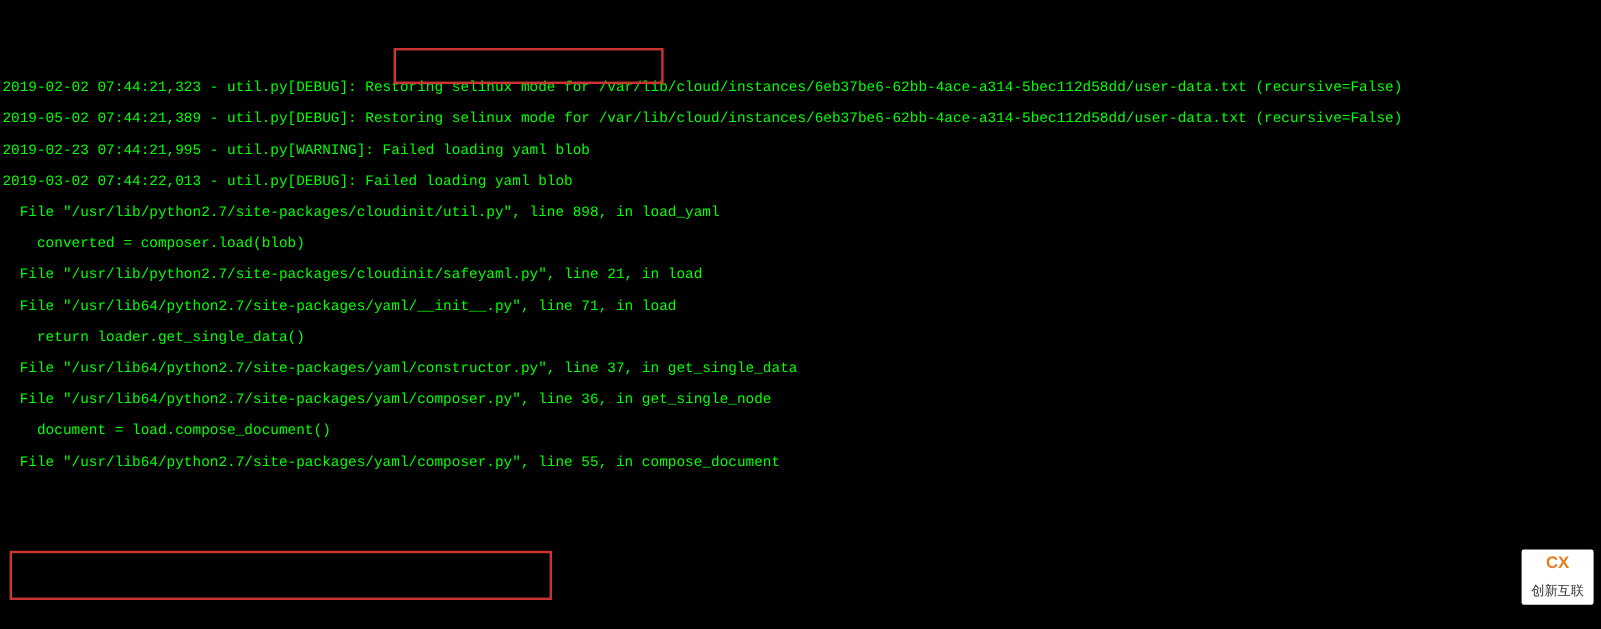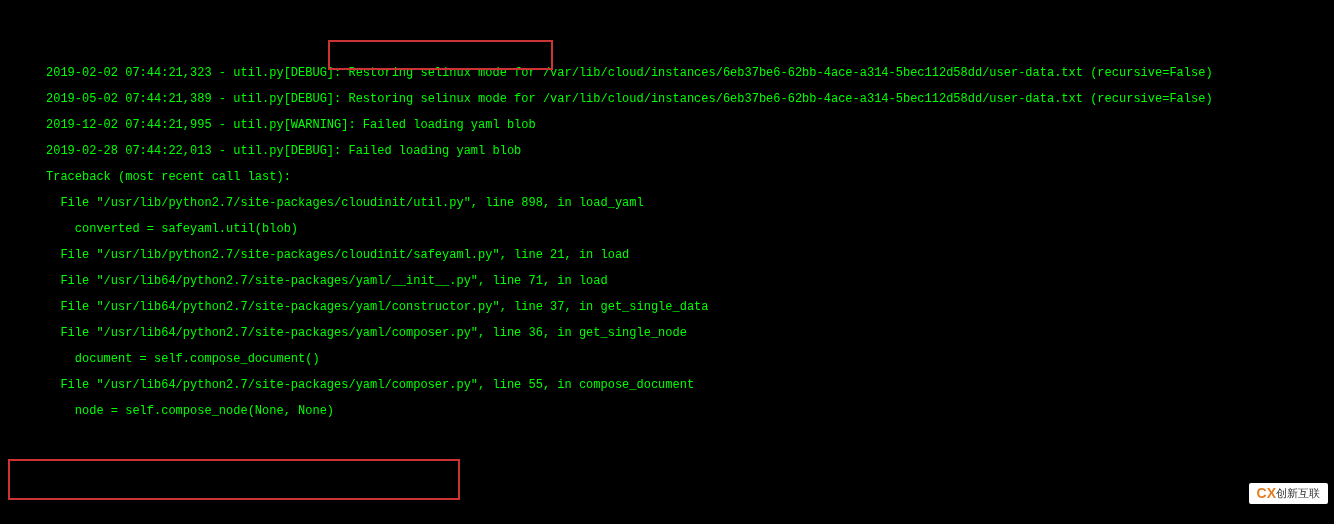--- a/index.html
+++ b/index.html
@@ -9,21 +9,21 @@
       font-size: 12px;
       line-height: 13px;
       color: #00ff00;
       padding: 2px;
       white-space: pre;
       overflow: hidden;
       width: 1334px;
       height: 524px;
       position: relative;
     }
-    .line { display: block; margin-left: 44px; }
+    .line { display: block; }
     .highlight-box-1 {
       position: absolute;
       border: 2px solid #cc3333;
       left: 328px;
       top: 40px;
       width: 225px;
       height: 30px;
       pointer-events: none;
     }
     .highlight-box-2 {
@@ -37,51 +37,51 @@
     }
     .watermark {
       position: absolute;
       right: 6px;
       bottom: 20px;
       background: #fff;
       padding: 4px 8px;
       border-radius: 2px;
       display: flex;
       align-items: center;
-      gap: 0;
+      gap: 12px;
       font-family: Arial, sans-serif;
       color: #333;
       font-size: 11px;
+      flex-direction: column;
     }
     .watermark .logo {
       color: #e67e22;
       font-weight: bold;
       font-size: 14px;
     }
   </style>
 </head>
 <body>
 
 
 
 <div>
 <span class="line">2019-02-02 07:44:21,323 - util.py[DEBUG]: Restoring selinux mode for /var/lib/cloud/instances/6eb37be6-62bb-4ace-a314-5bec112d58dd/user-data.txt (recursive=False)</span>
 <span class="line">2019-05-02 07:44:21,389 - util.py[DEBUG]: Restoring selinux mode for /var/lib/cloud/instances/6eb37be6-62bb-4ace-a314-5bec112d58dd/user-data.txt (recursive=False)</span>
-<span class="line">2019-12-02 07:44:21,995 - util.py[WARNING]: Failed loading yaml blob</span>
-<span class="line">2019-02-28 07:44:22,013 - util.py[DEBUG]: Failed loading yaml blob</span>
-<span class="line">Traceback (most recent call last):</span>
+<span class="line">2019-02-23 07:44:21,995 - util.py[WARNING]: Failed loading yaml blob</span>
+<span class="line">2019-03-02 07:44:22,013 - util.py[DEBUG]: Failed loading yaml blob</span>
 <span class="line">  File "/usr/lib/python2.7/site-packages/cloudinit/util.py", line 898, in load_yaml</span>
-<span class="line">    converted = safeyaml.util(blob)</span>
+<span class="line">    converted = composer.load(blob)</span>
 <span class="line">  File "/usr/lib/python2.7/site-packages/cloudinit/safeyaml.py", line 21, in load</span>
 <span class="line">  File "/usr/lib64/python2.7/site-packages/yaml/__init__.py", line 71, in load</span>
+<span class="line">    return loader.get_single_data()</span>
 <span class="line">  File "/usr/lib64/python2.7/site-packages/yaml/constructor.py", line 37, in get_single_data</span>
 <span class="line">  File "/usr/lib64/python2.7/site-packages/yaml/composer.py", line 36, in get_single_node</span>
-<span class="line">    document = self.compose_document()</span>
+<span class="line">    document = load.compose_document()</span>
 <span class="line">  File "/usr/lib64/python2.7/site-packages/yaml/composer.py", line 55, in compose_document</span>
-<span class="line">    node = self.compose_node(None, None)</span>
 
 
 
 
 
 
 
 
 
 

